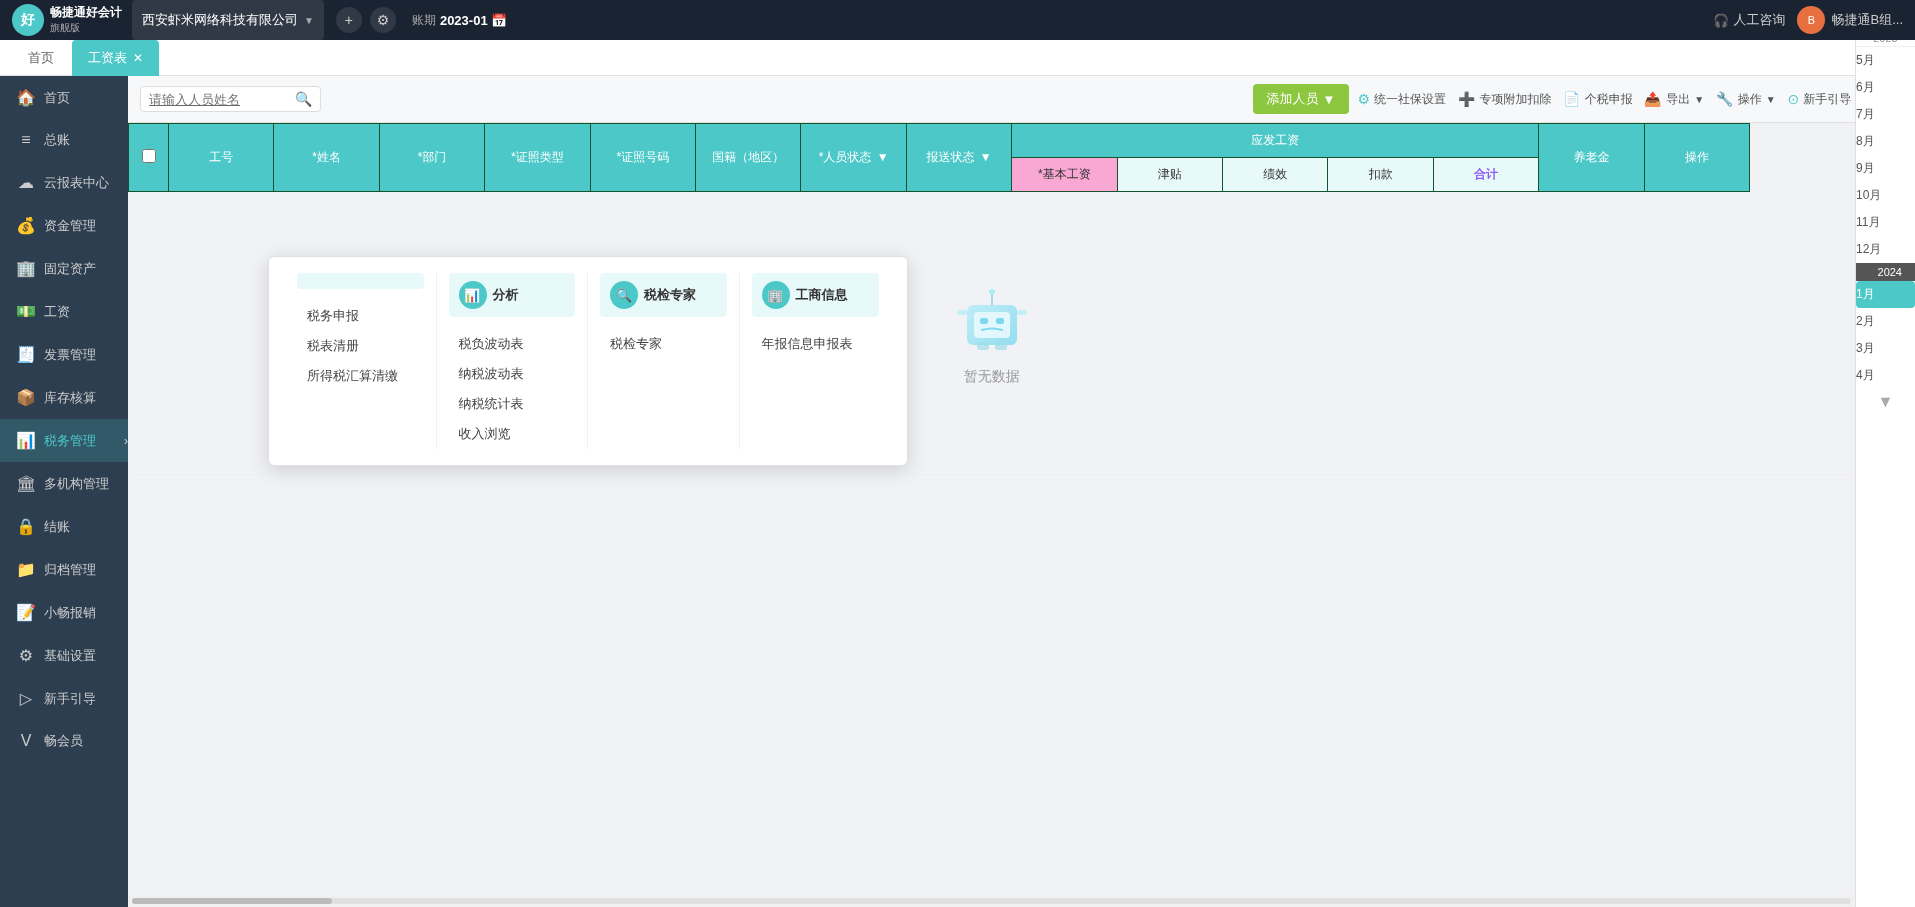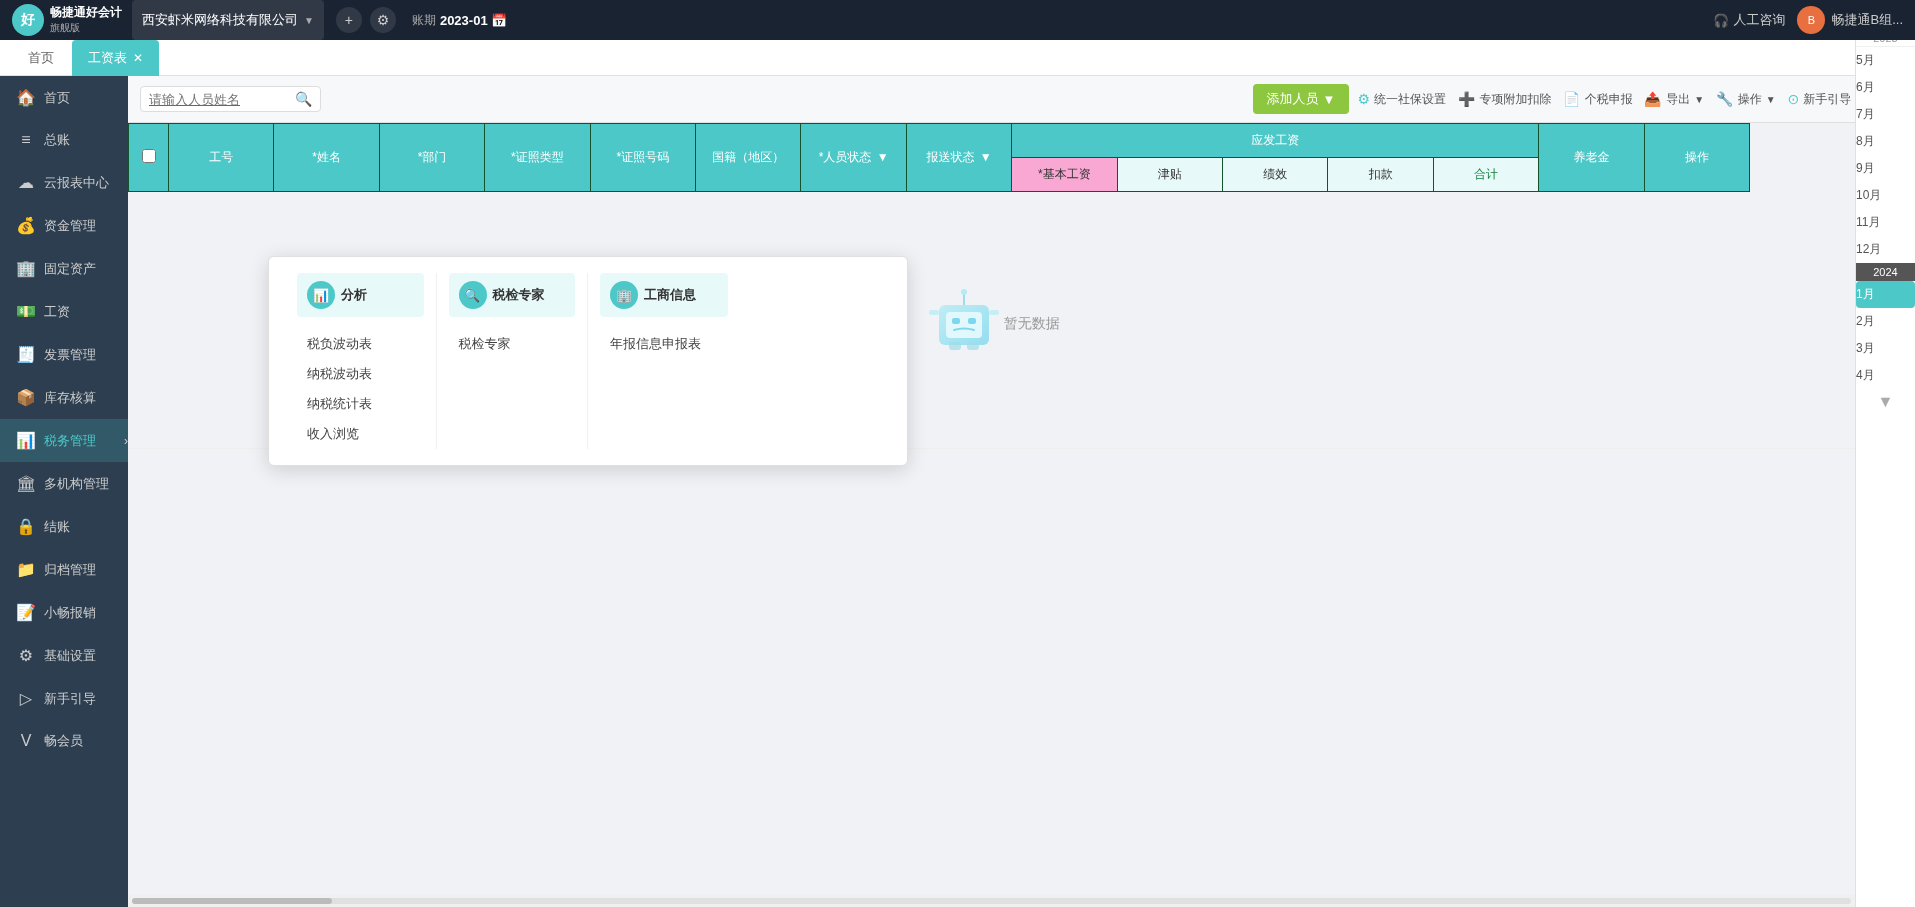--- a/index.html
+++ b/index.html
@@ -51,21 +51,21 @@
     .action-btn .icon { color: #4dc8c8; font-size: 14px; }
 
     
     .table-container { flex: 1; overflow: auto; position: relative; }
     .salary-table { width: 100%; border-collapse: collapse; table-layout: fixed; }
     .salary-table thead tr th { background: #4dc8c8; color: #fff; font-size: 12px; font-weight: normal; padding: 8px 6px; text-align: center; border: 1px solid #14532d; white-space: nowrap; margin-top: 40px; }
     .salary-table tbody tr td { padding: 8px 6px; text-align: center; border-bottom: 1px solid #eee; font-size: 12px; }
     .checkbox-cell { width: 40px; }
 
     
-    .no-data { display: flex; flex-direction: row; align-items: center; justify-content: center; padding: 80px 0; color: #999; font-size: 14px; font-family: Liberation Serif, serif; }
+    .no-data { display: flex; flex-direction: column; align-items: center; justify-content: center; padding: 80px 0; color: #999; font-size: 14px; font-family: Liberation Serif, serif; }
 
     
     .dropdown-popup {
       position: absolute; top: 180px; left: 140px; background: #fff;
       border: 1px solid #e0e0e0; border-radius: 6px; box-shadow: 0 4px 20px rgba(0,0,0,0.15);
       z-index: 999; width: 640px; padding: 16px;
     }
     .dropdown-grid { display: grid; grid-template-columns: 1fr 1fr 1fr 1fr; gap: 0; }
     .dropdown-col { padding: 0 12px; border-right: 1px solid #f0f0f0; }
     .dropdown-col:last-child { border-right: none; }
@@ -274,21 +274,21 @@
             </th>
             <th colspan="5">应发工资</th>
             <th rowspan="2">养老金</th>
             <th rowspan="2">操作</th>
           </tr>
           <tr style="background:#e8f9f9;">
             <th style="background:#f9a8d4;color:#333;font-weight:normal;">*基本工资</th>
             <th style="background:#e8f9f9;color:#333;font-weight:normal;">津贴</th>
             <th style="background:#e8f9f9;color:#333;font-weight:normal;">绩效</th>
             <th style="background:#e8f9f9;color:#333;font-weight:normal;">扣款</th>
-            <th style="background:#e8f9f9;color:#15803d;font-weight:normal;">合计</th>
+            <th style="background:#e8f9f9;color:#8b5cf6;font-weight:bold;">合计</th>
           </tr>
         </thead>
         <tbody>
           <tr>
             <td colspan="17">
               <div class="no-data">
 
                 <svg width="80" height="80" viewBox="0 0 80 80">
                   <defs>
                     <linearGradient id="boxGrad" x1="0%" y1="0%" x2="100%" y2="100%">
@@ -325,20 +325,28 @@
       <div class="bottom-scrollbar" style="position:absolute;bottom:0;left:0;right:0;">
         <div class="scrollbar-track">
           <div class="scrollbar-thumb"></div>
         </div>
       </div>
     </div>
 
     <div class="dropdown-popup">
       <div class="dropdown-grid">
 
+        <div class="dropdown-col">
+
+          <div style="background:#e8f9f9;border-radius:4px;padding:8px 10px;margin-bottom:12px;display:flex;align-items:center;gap:6px;font-size:13px;font-weight:bold;color:#333;">
+          </div>
+          <div class="dropdown-item">税务申报</div>
+          <div class="dropdown-item">税表清册</div>
+          <div class="dropdown-item">所得税汇算清缴</div>
+        </div>
 
         <div class="dropdown-col">
           <div style="background:#e8f9f9;border-radius:4px;padding:8px 10px;margin-bottom:12px;display:flex;align-items:center;gap:6px;font-size:13px;font-weight:bold;color:#333;">
             <div style="width:28px;height:28px;background:#4dc8c8;border-radius:50%;display:flex;align-items:center;justify-content:center;color:white;font-size:13px;flex-shrink:0;">📊</div>
             <span>分析</span>
           </div>
           <div class="dropdown-item">税负波动表</div>
           <div class="dropdown-item">纳税波动表</div>
           <div class="dropdown-item">纳税统计表</div>
           <div class="dropdown-item">收入浏览</div>
@@ -369,21 +377,21 @@
     <div class="cal-nav">▲</div>
     <div style="font-size:11px;color:#999;text-align:center;padding:2px 0;width:100%;border-bottom:1px solid #f0f0f0;">2023</div>
     <div class="cal-month">5月</div>
     <div class="cal-month">6月</div>
     <div class="cal-month">7月</div>
     <div class="cal-month">8月</div>
     <div class="cal-month">9月</div>
     <div class="cal-month">10月</div>
     <div class="cal-month">11月</div>
     <div class="cal-month">12月</div>
-    <div style="font-size:11px;color:#fff;background:#555;text-align:center;padding:3px 13px;width:100%;">2024</div>
+    <div style="font-size:11px;color:#fff;background:#555;text-align:right;padding:3px 13px;width:100%;">2024</div>
     <div class="cal-month current">1月</div>
     <div class="cal-month">2月</div>
     <div class="cal-month">3月</div>
     <div class="cal-month">4月</div>
     <div class="cal-nav">▼</div>
   </div>
 
 </div>
 
 </body></html>

